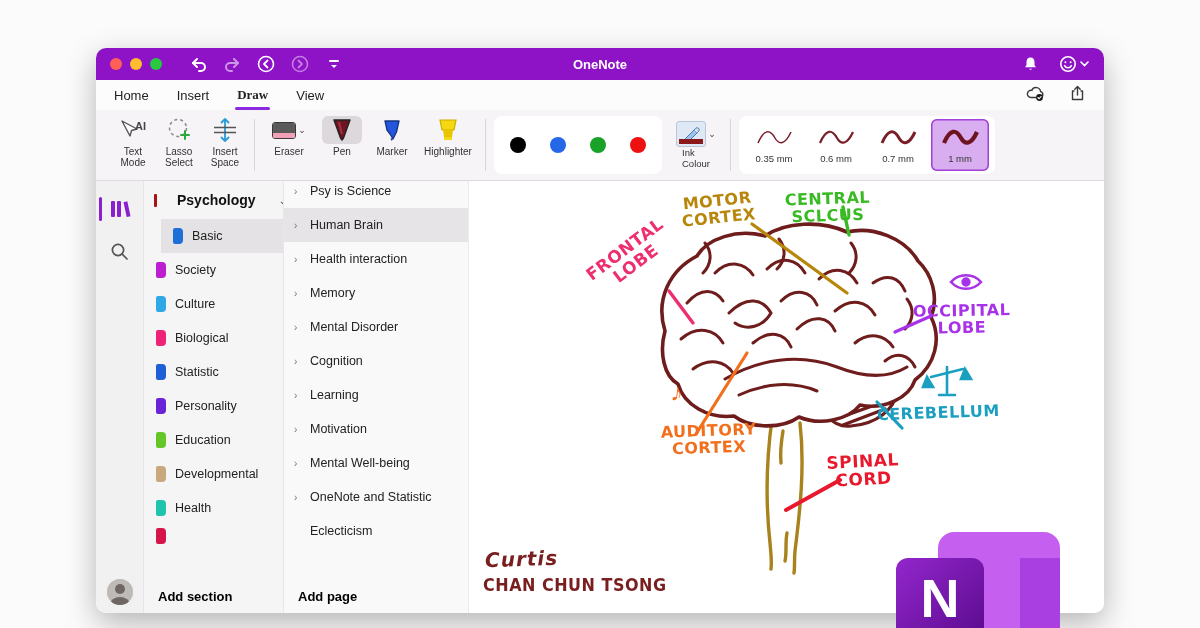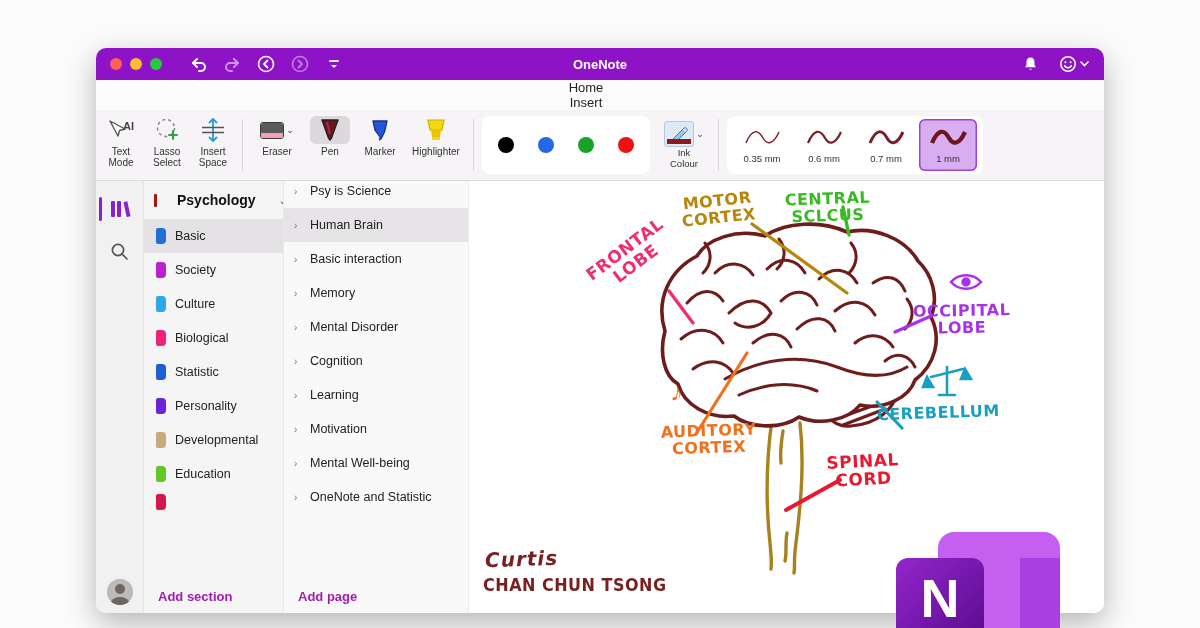--- a/index.html
+++ b/index.html
@@ -19,31 +19,31 @@
   .tl.red{background:#ff5f57;} .tl.yellow{background:#febc2e;} .tl.green{background:#28c840;}
   .tb-icons { display:flex; align-items:center; gap:14px; margin-left:18px; color:#fff; }
   .tb-ic { width:20px; height:20px; display:flex; align-items:center; justify-content:center; }
   .tb-ic svg { display:block; }
   .tb-title { position:absolute; left:0; right:0; text-align:center; color:#fff;
     font-size:13px; font-weight:bold; pointer-events:none; }
   .tb-right { margin-left:auto; display:flex; align-items:center; gap:18px; color:#fff; }
 
   
   .menurow { position:absolute; left:0; top:32px; width:100%; height:30px;
-    background:#fdfcfd; display:flex; align-items:center; padding:0 18px;flex-direction:column; }
+    background:#fdfcfd; display:flex; align-items:center; padding:0 18px; }
   .mtab { font-size:13px; color:#222; margin-right:28px; position:relative; cursor:default; }
   .mtab.active { font-weight:bold;font-family:Liberation Serif, serif; }
   .mtab.active::after { content:""; position:absolute; left:-2px; right:-2px; bottom:-7px;
     height:3px; border-radius:2px; background:#8a2be2; }
   .menu-right { margin-left:auto; display:flex; gap:22px; align-items:center; }
 
   
   .ribbon { position:absolute; left:0; top:62px; width:100%; height:71px;
     background:#f6f4f6; border-bottom:1px solid #ddd9dd; display:flex;
-    align-items:center; padding:0 4px; }
+    align-items:center; padding:0 16px; }
   .rgroup { display:flex; align-items:flex-start; gap:4px; height:58px; }
   .rdiv { width:1px; height:52px; background:#d9d5d9; margin:0 8px; }
   .tool { width:42px; display:flex; flex-direction:column; align-items:center; gap:2px; }
   .tool .ticon { height:28px; display:flex; align-items:center; justify-content:center; }
   .tool .tlabel { font-size:10px; line-height:11px; color:#333; text-align:center;
     white-space:pre-line; }
   .pen-tool { width:46px; }
   .pen-tool .ticon { width:40px; border-radius:6px; }
   .pen-tool.selected .ticon { background:#dcd8dc; }
   .eraser-wrap { display:flex; align-items:center; }
@@ -85,25 +85,25 @@
     position:relative; overflow:hidden; }
   .nb-header { height:38px; display:flex; align-items:center; padding:0 10px; gap:23px; }
   .nb-icon { width:15px; height:17px; background:#e02020; border-radius:2px; position:relative; }
   .nb-icon::after { content:""; position:absolute; left:2px; right:2px; top:7px; height:2.5px;
     background:#fff; }
   .nb-icon::before { content:""; position:absolute; right:-2.5px; top:2px; bottom:2px;
     width:2.5px; background:#a81414; border-radius:1px; }
   .nb-title { font-size:14px; font-weight:bold; color:#111; }
   .nb-chev { font-size:10px; color:#555; }
   .sec-row { height:34px; display:flex; align-items:center; gap:9px; padding:0 12px; }
-  .sec-row.selected { background:#e4e2e4; }
+  .sec-row.selected { background:#e4e2e4;margin-left:17px; }
   .sec-tab { width:10px; height:16px; border-radius:2px 4px 4px 2px; flex:none; }
   .sec-label { font-size:12.5px; color:#222; white-space:nowrap; }
   .add-link { position:absolute; bottom:0; left:0; right:0; height:34px; display:flex;
-    align-items:center; padding:0 14px; font-size:13px; font-weight:bold; color:#a21caf;
+    align-items:center; padding:0 14px; font-size:13px; font-weight:bold; color:#000000;
     background:inherit; }
 
   .pages { width:185px; background:#faf9fa; border-right:1px solid #eceaec;
     position:relative; overflow:hidden; }
   .pg-list { margin-top:-7px; }
   .pg-row { height:34px; display:flex; align-items:center; gap:8px; padding:0 10px; }
   .pg-row.selected { background:#e6e4e6; }
   .pg-chev { font-size:10px; color:#777; width:8px; }
   .pg-label { font-size:12.5px; color:#222; white-space:nowrap; }
 
@@ -315,21 +315,21 @@
         <span class="ink-ic">
           <span class="inkbox">
             <svg width="20" height="16" viewBox="0 0 20 16">
                 <path d="M4 13 L13 4 L16 7 L7 16 Z" fill="#9cc3ea" stroke="#4a77b0" stroke-width="1"></path>
                 <path d="M13 4 l1.6-1.6 a1.5 1.5 0 0 1 3 3 L16 7" fill="#cfe2f5" stroke="#4a77b0" stroke-width="1"></path>
               </svg>
             <span class="inkbar"></span>
           </span>
           <span class="chev">⌄</span>
         </span>
-        <span class="tlabel" style="font-size:9.5px;color:#333;text-align:center;white-space:pre-line;">Ink
+        <span class="tlabel" style="font-size:9.5px;color:#333;white-space:pre-line;">Ink
 Colour</span>
       </div>
 
       <div class="rdiv"></div>
 
       <div class="thickbox">
         <div class="thick">
           <svg width="40" height="24" viewBox="0 0 40 24">
               <path d="M4 17 C10 3 16 3 21 12 C25 19 31 19 37 6" fill="none" stroke="#7a1f2a" stroke-width="1.5"></path>
             </svg>
@@ -406,46 +406,50 @@
         </div>
         <div class="sec-row">
           <span class="sec-tab" style="background:#1e5fd6"></span>
           <span class="sec-label">Statistic</span>
         </div>
         <div class="sec-row">
           <span class="sec-tab" style="background:#6a23d6"></span>
           <span class="sec-label">Personality</span>
         </div>
         <div class="sec-row">
+          <span class="sec-tab" style="background:#64c727"></span>
+          <span class="sec-label">Education</span>
+        </div>
+        <div class="sec-row">
           <span class="sec-tab" style="background:#c9a87e"></span>
           <span class="sec-label">Developmental</span>
         </div>
         <div class="sec-row">
-          <span class="sec-tab" style="background:#64c727"></span>
-          <span class="sec-label">Education</span>
+          <span class="sec-tab" style="background:#1fc4ad"></span>
+          <span class="sec-label">Health</span>
         </div>
         <div class="sec-row" style="height:22px;">
           <span class="sec-tab" style="background:#d6164a"></span>
         </div>
         <div class="add-link" style="background:#f6f5f6;">Add section</div>
       </div>
 
       <div class="pages">
         <div class="pg-list">
           <div class="pg-row">
             <span class="pg-chev">›</span>
             <span class="pg-label">Psy is Science</span>
           </div>
           <div class="pg-row selected">
             <span class="pg-chev">›</span>
             <span class="pg-label">Human Brain</span>
           </div>
           <div class="pg-row">
             <span class="pg-chev">›</span>
-            <span class="pg-label">Basic interaction</span>
+            <span class="pg-label">Health interaction</span>
           </div>
           <div class="pg-row">
             <span class="pg-chev">›</span>
             <span class="pg-label">Memory</span>
           </div>
           <div class="pg-row">
             <span class="pg-chev">›</span>
             <span class="pg-label">Mental Disorder</span>
           </div>
           <div class="pg-row">
@@ -460,20 +464,24 @@
             <span class="pg-chev">›</span>
             <span class="pg-label">Motivation</span>
           </div>
           <div class="pg-row">
             <span class="pg-chev">›</span>
             <span class="pg-label">Mental Well-being</span>
           </div>
           <div class="pg-row">
             <span class="pg-chev">›</span>
             <span class="pg-label">OneNote and Statistic</span>
+          </div>
+          <div class="pg-row">
+            <span class="pg-chev"> </span>
+            <span class="pg-label">Eclecticism</span>
           </div>
         </div>
         <div class="add-link" style="background:#faf9fa;">Add page</div>
       </div>
 
       <div class="canvas">
         <svg class="ink-svg" width="634" height="432" viewBox="0 0 634 432">
 
           <g stroke="#a8821c" stroke-width="3.4" fill="none" stroke-linecap="round">
             <path d="M303,238 C298,274 296,316 301,362 C302,374 303,380 302,388"></path>

